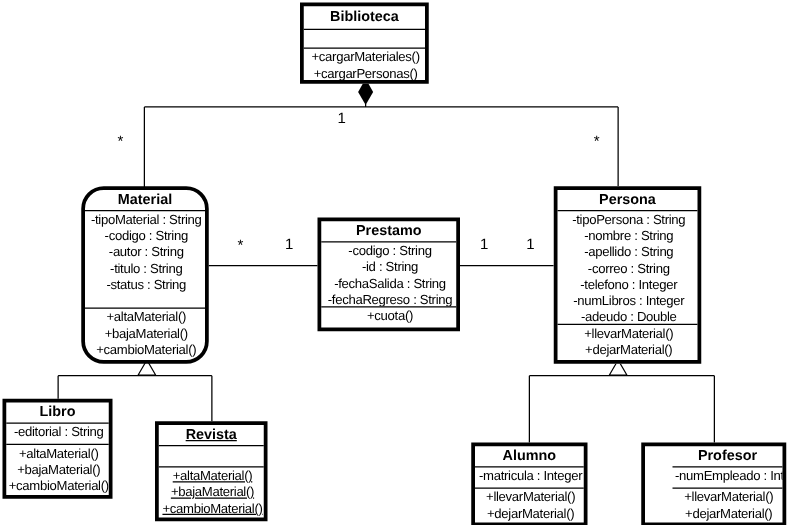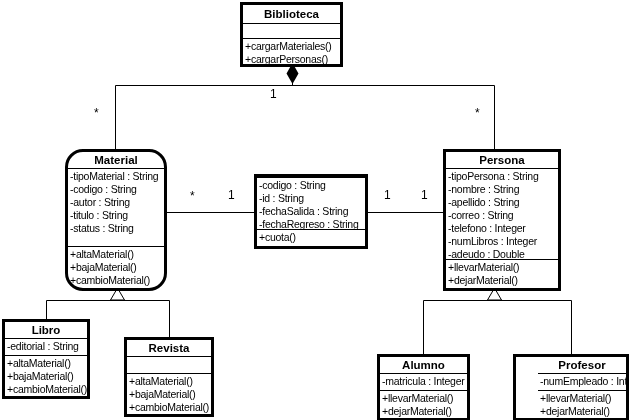--- a/index.html
+++ b/index.html
@@ -14,21 +14,21 @@
   }
   .cls *{box-sizing:border-box;}
   .cls-title{
     font-size:11.5px;font-weight:bold;display:flex;align-items:center;justify-content:center;
     overflow:hidden;white-space:nowrap;
   }
   .cls-sec{
     border-top:1px solid #000;overflow:hidden;padding:1px 0 0 2px;
   }
   .cls-sec .row{
-    font-size:10.5px;line-height:13px;letter-spacing:-0.25px;white-space:nowrap;
+    font-size:10.5px;line-height:13px;letter-spacing:-0.25px;white-space:nowrap;text-align:center;
   }
   .mult{
     position:absolute;z-index:3;font-size:12px;line-height:12px;color:#000;
   }
 </style>
 </head>
 <body>
 
 <div id="canvas">
 
@@ -73,20 +73,21 @@
         <div class="row">-status : String</div>
       </div>
     <div class="cls-sec" style="height:42px">
         <div class="row">+altaMaterial()</div>
         <div class="row">+bajaMaterial()</div>
         <div class="row">+cambioMaterial()</div>
       </div>
   </div>
 
   <div class="cls" style="left:254px;top:174px;width:114px;">
+    <div class="cls-title" style="height:16px">Prestamo</div>
     <div class="cls-sec" style="height:52px">
         <div class="row">-codigo : String</div>
         <div class="row">-id : String</div>
         <div class="row">-fechaSalida : String</div>
         <div class="row">-fechaRegreso : String</div>
       </div>
     <div class="cls-sec" style="height:17px">
         <div class="row">+cuota()</div>
       </div>
   </div>
@@ -113,21 +114,21 @@
     <div class="cls-sec" style="height:17px">
         <div class="row">-editorial : String</div>
       </div>
     <div class="cls-sec" style="height:41px">
         <div class="row">+altaMaterial()</div>
         <div class="row">+bajaMaterial()</div>
         <div class="row">+cambioMaterial()</div>
       </div>
   </div>
 
-  <div class="cls" style="left:124px;top:337px;width:90px;">
+  <div class="cls" style="left:124px;top:337px;width:90px;text-decoration:underline;">
     <div class="cls-title" style="height:16px">Revista</div>
     <div class="cls-sec" style="height:17px"></div>
     <div class="cls-sec" style="height:41px">
         <div class="row">+altaMaterial()</div>
         <div class="row">+bajaMaterial()</div>
         <div class="row">+cambioMaterial()</div>
       </div>
   </div>
 
   <div class="cls" style="left:377px;top:354px;width:93px;">

